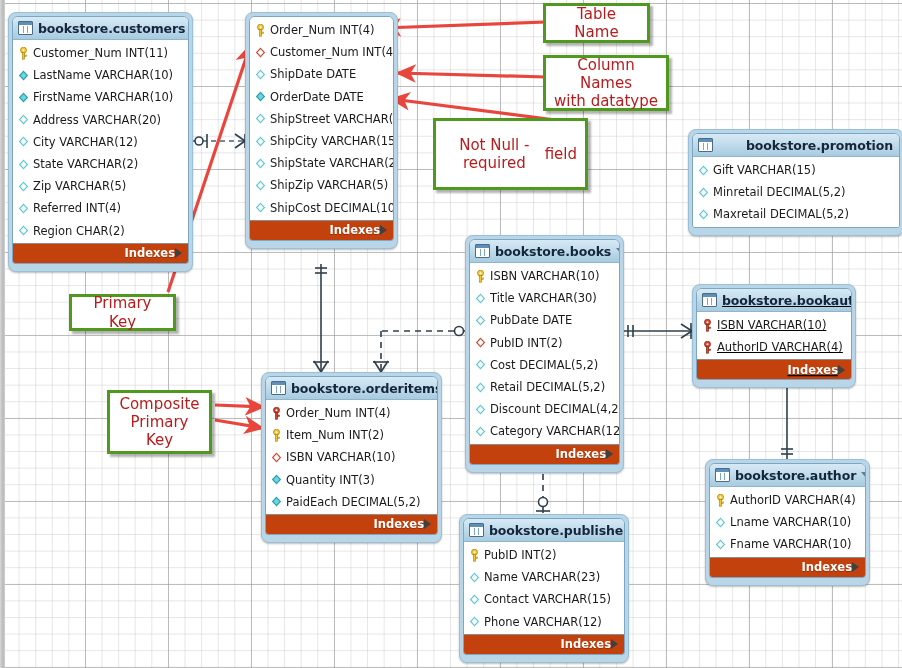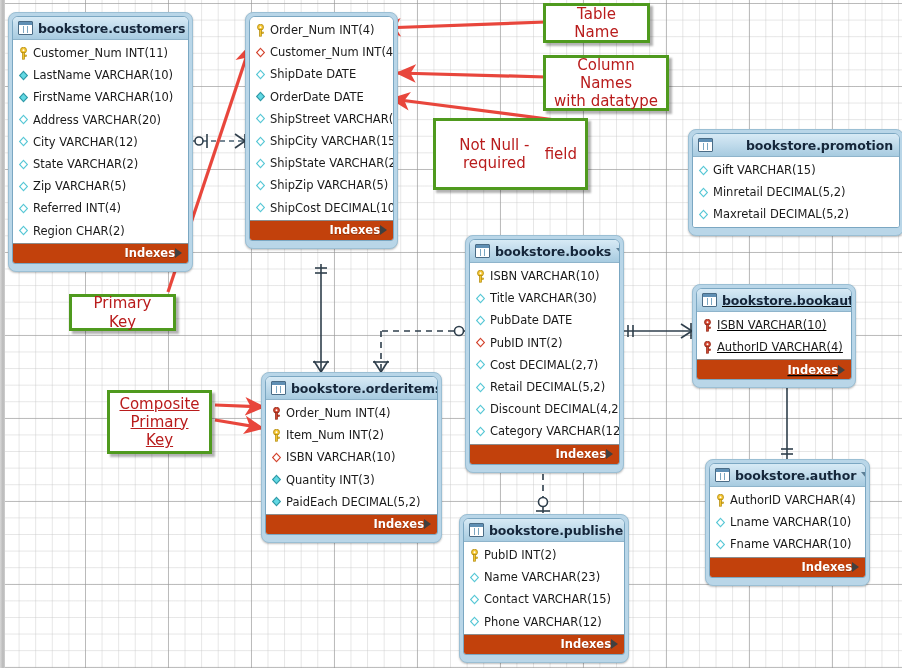--- a/index.html
+++ b/index.html
@@ -426,21 +426,21 @@
             </svg>
           </span>
           <span>PubID INT(2)</span>
         </div>
         <div class="col">
           <span class="gly">
             <svg width="11" height="13" viewBox="0 0 11 13">
               <path d="M5.5,2.4 L9.4,6.5 L5.5,10.6 L1.6,6.5 Z" fill="#ffffff" stroke="#59c8d6" stroke-width="1.1"></path>
             </svg>
           </span>
-          <span>Cost DECIMAL(2,7)</span>
+          <span>Cost DECIMAL(5,2)</span>
         </div>
         <div class="col">
           <span class="gly">
             <svg width="11" height="13" viewBox="0 0 11 13">
               <path d="M5.5,2.4 L9.4,6.5 L5.5,10.6 L1.6,6.5 Z" fill="#ffffff" stroke="#59c8d6" stroke-width="1.1"></path>
             </svg>
           </span>
           <span>Retail DECIMAL(5,2)</span>
         </div>
         <div class="col">
@@ -665,16 +665,16 @@
 
 <div class="callout" style="left:433px;top:118px;width:155px;height:72px;">
   <span>Not Null - required</span>
   <span>field</span>
 </div>
 
 <div class="callout" style="left:69px;top:294px;width:107px;height:37px;">
   <span>Primary Key</span>
 </div>
 
-<div class="callout" style="left:107px;top:390px;width:105px;height:64px;flex-direction:column;text-decoration:underline;">
+<div class="callout" style="left:107px;top:390px;width:105px;height:64px;flex-direction:column;">
   <span>Composite</span>
   <span>Primary Key</span>
 </div>
 
 </body></html>

